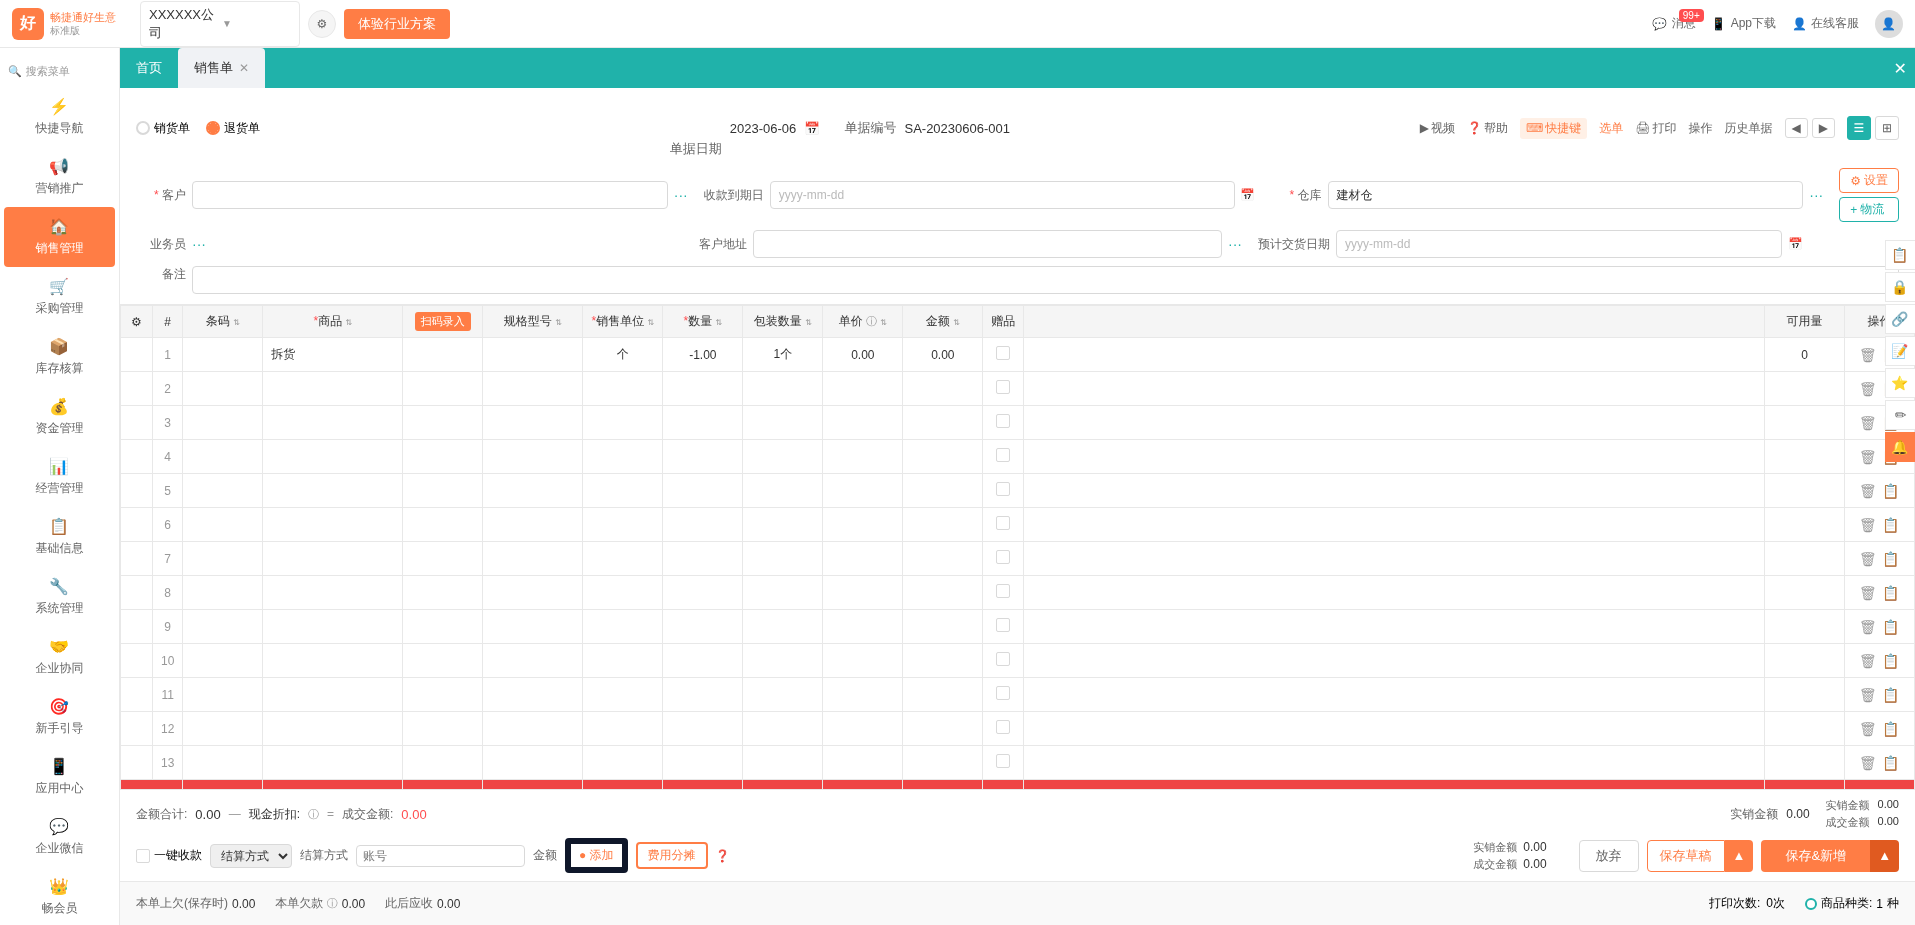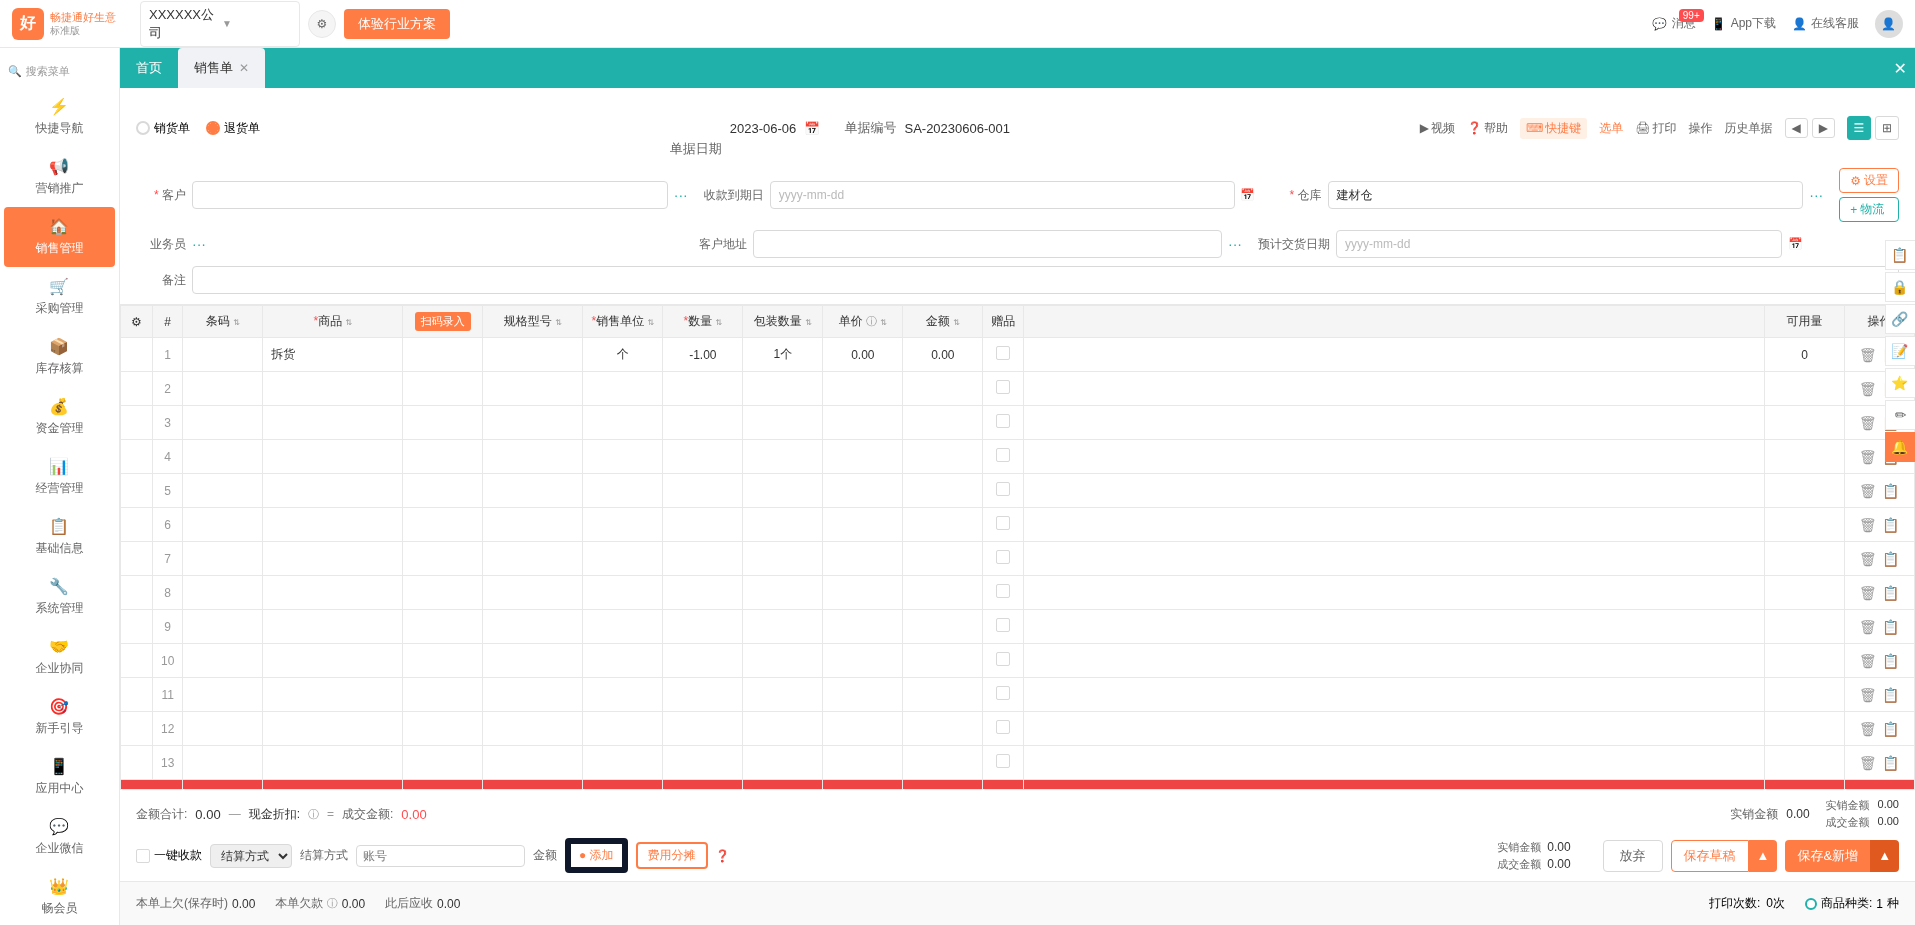--- a/index.html
+++ b/index.html
@@ -311,34 +311,34 @@
     .btn-save-draft {
       background: #fff; border: 1px solid #ff7d45; color: #ff7d45;
       padding: 6px 12px; border-radius: 4px 0 0 4px; cursor: pointer; font-size: 13px;
     }
     .btn-save-draft-arrow {
       background: #ff7d45; color: white; border: none;
       padding: 6px 8px; border-radius: 0 4px 4px 0; cursor: pointer; font-size: 13px;
     }
     .btn-save-new {
       background: #ff7d45; color: white; border: none;
-      padding: 6px 12px; border-radius: 4px 0 0 4px; cursor: pointer; font-size: 13px;
+      padding: 6px 24px; border-radius: 4px 0 0 4px; cursor: pointer; font-size: 13px;
     }
     .btn-save-new-arrow {
       background: #e05a20; color: white; border: none;
       padding: 6px 8px; border-radius: 0 4px 4px 0; cursor: pointer; font-size: 13px;
     }
 
     .sort-arrows { font-size: 8px; color: #999; cursor: pointer; }
 
     .info-icon { color: #999; font-size: 11px; cursor: pointer; }
 
     .warehouse-val { color: #333; }
 
-    .form-notes { display: flex; align-items: center; gap: 6px; }
+    .form-notes { display: flex; align-items: flex-start; gap: 6px; }
 
     .form-section {
       position: relative;
       background: #fff;
       padding: 10px 16px;
       border-bottom: 1px solid #e8e8e8;
     }
 
     
     .side-float-panel {

